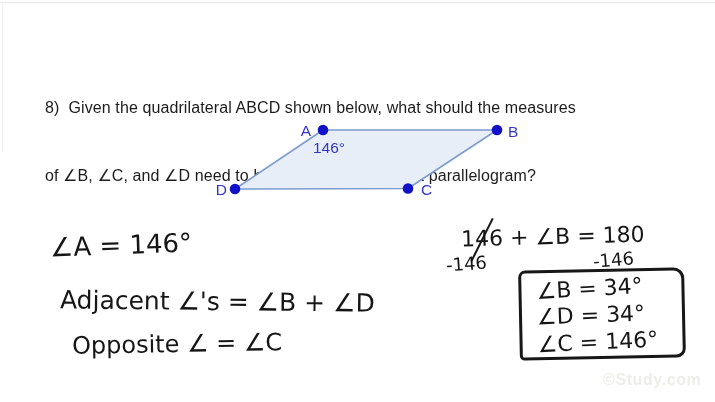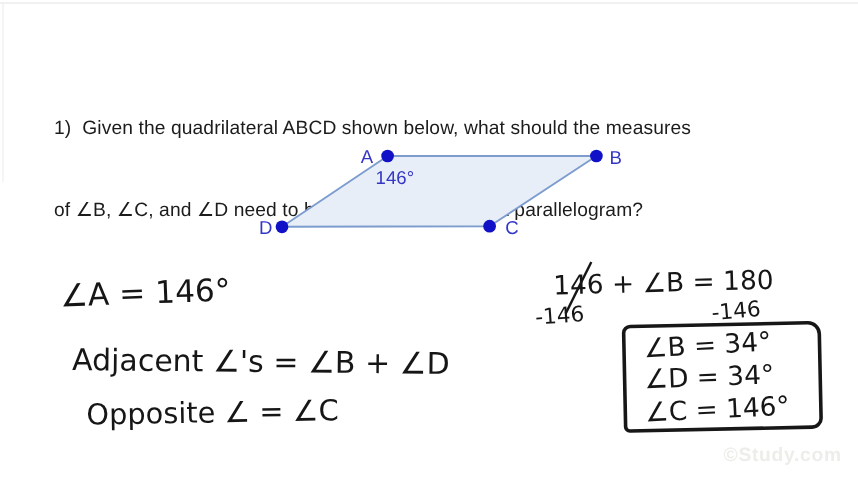--- a/index.html
+++ b/index.html
@@ -54,21 +54,21 @@
 </style>
 </head>
 <body>
 
 <div class="canvas">
 
   <div class="frame-top"></div>
   <div class="frame-left"></div>
 
   <div class="question">
-    <div>1)  Given the quadrilateral ABCD shown below, what should the measures</div>
+    <div>8)  Given the quadrilateral ABCD shown below, what should the measures</div>
     <div>of ∠B, ∠C, and ∠D need to be for this figure to be a parallelogram?</div>
   </div>
 
   <svg class="fig-svg" width="715" height="402" viewBox="0 0 715 402">
     <polygon points="323,130 497,130 408,188.5 235,189" fill="#e8eef8" stroke="#7d9cce" stroke-width="1.6" stroke-linejoin="round"></polygon>
     <circle cx="323" cy="130" r="5.3" fill="#1112c8"></circle>
     <circle cx="497" cy="130" r="5.3" fill="#1112c8"></circle>
     <circle cx="408" cy="188.5" r="5.3" fill="#1112c8"></circle>
     <circle cx="235" cy="189" r="5.3" fill="#1112c8"></circle>
     <text class="fig-label" x="311" y="136" text-anchor="end" fill="#3336c6">A</text>

